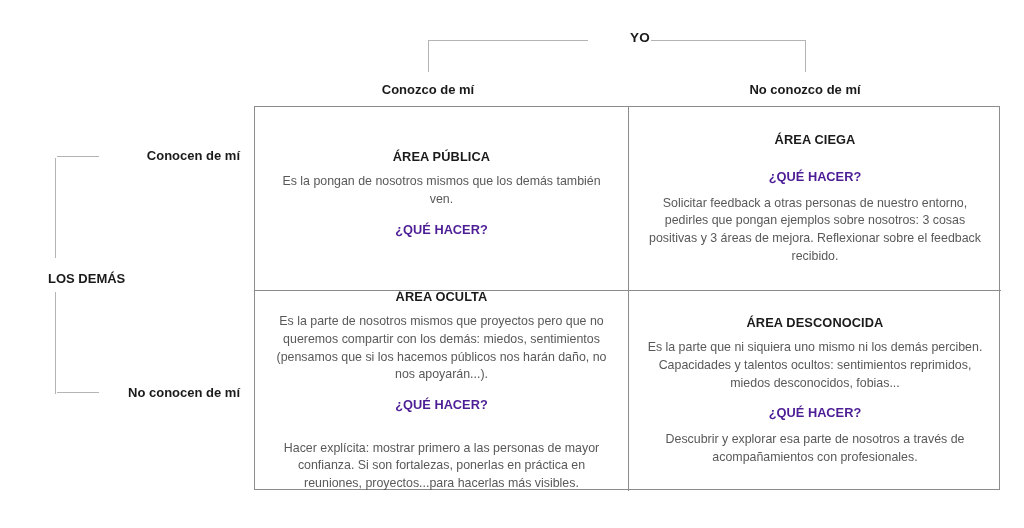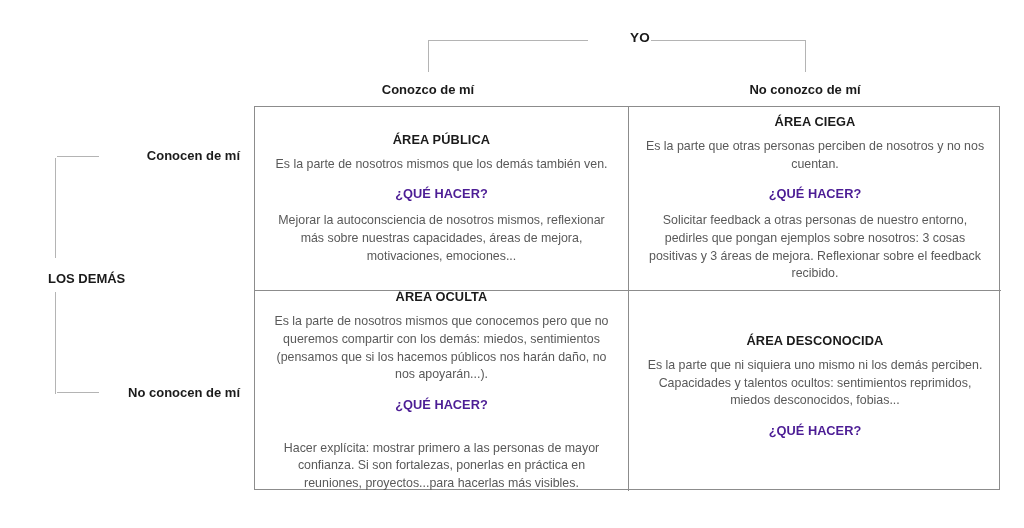--- a/index.html
+++ b/index.html
@@ -177,38 +177,37 @@
   <div class="bracket-v" id="demas-line-bottom"></div>
   <div class="demas-label">LOS DEMÁS</div>
   <div class="row-head" id="row-head-top">Conocen de mí</div>
   <div class="row-head" id="row-head-bottom">No conocen de mí</div>
 </div>
 
 <div id="grid">
 
   <div class="cell cell-tl">
     <div class="cell-title">ÁREA PÚBLICA</div>
-    <div class="cell-desc">Es la parte de nosotros mismos que los demás también ven.</div>
-    <div class="cell-action-head">¿QUÉ HACER?</div>
-    <div class="cell-action">Mejorar la autoconsciencia de nosotros mismos, reflexionar más sobre nuestras capacidades, áreas de mejora, motivaciones, emociones...</div>
+    <div class="cell-desc">Es la pongan de nosotros mismos que los demás también ven.</div>
+    <div class="cell-action-head">¿QUÉ HACER?</div>
   </div>
 
   <div class="cell cell-tr">
     <div class="cell-title">ÁREA CIEGA</div>
-    <div class="cell-desc">Es la parte que otras personas perciben de nosotros y no nos cuentan.</div>
     <div class="cell-action-head">¿QUÉ HACER?</div>
     <div class="cell-action">Solicitar feedback a otras personas de nuestro entorno, pedirles que pongan ejemplos sobre nosotros: 3 cosas positivas y 3 áreas de mejora. Reflexionar sobre el feedback recibido.</div>
   </div>
 
   <div class="cell cell-bl">
     <div class="cell-title">ÁREA OCULTA</div>
-    <div class="cell-desc">Es la parte de nosotros mismos que conocemos pero que no queremos compartir con los demás: miedos, sentimientos (pensamos que si los hacemos públicos nos harán daño, no nos apoyarán...).</div>
+    <div class="cell-desc">Es la parte de nosotros mismos que proyectos pero que no queremos compartir con los demás: miedos, sentimientos (pensamos que si los hacemos públicos nos harán daño, no nos apoyarán...).</div>
     <div class="cell-action-head">¿QUÉ HACER?</div>
     <div class="cell-action">Hacer explícita: mostrar primero a las personas de mayor confianza. Si son fortalezas, ponerlas en práctica en reuniones, proyectos...para hacerlas más visibles.</div>
   </div>
 
   <div class="cell cell-br">
     <div class="cell-title">ÁREA DESCONOCIDA</div>
     <div class="cell-desc">Es la parte que ni siquiera uno mismo ni los demás perciben. Capacidades y talentos ocultos: sentimientos reprimidos, miedos desconocidos, fobias...</div>
     <div class="cell-action-head">¿QUÉ HACER?</div>
+    <div class="cell-action">Descubrir y explorar esa parte de nosotros a través de acompañamientos con profesionales.</div>
   </div>
 
 </div>
 
 </body></html>

